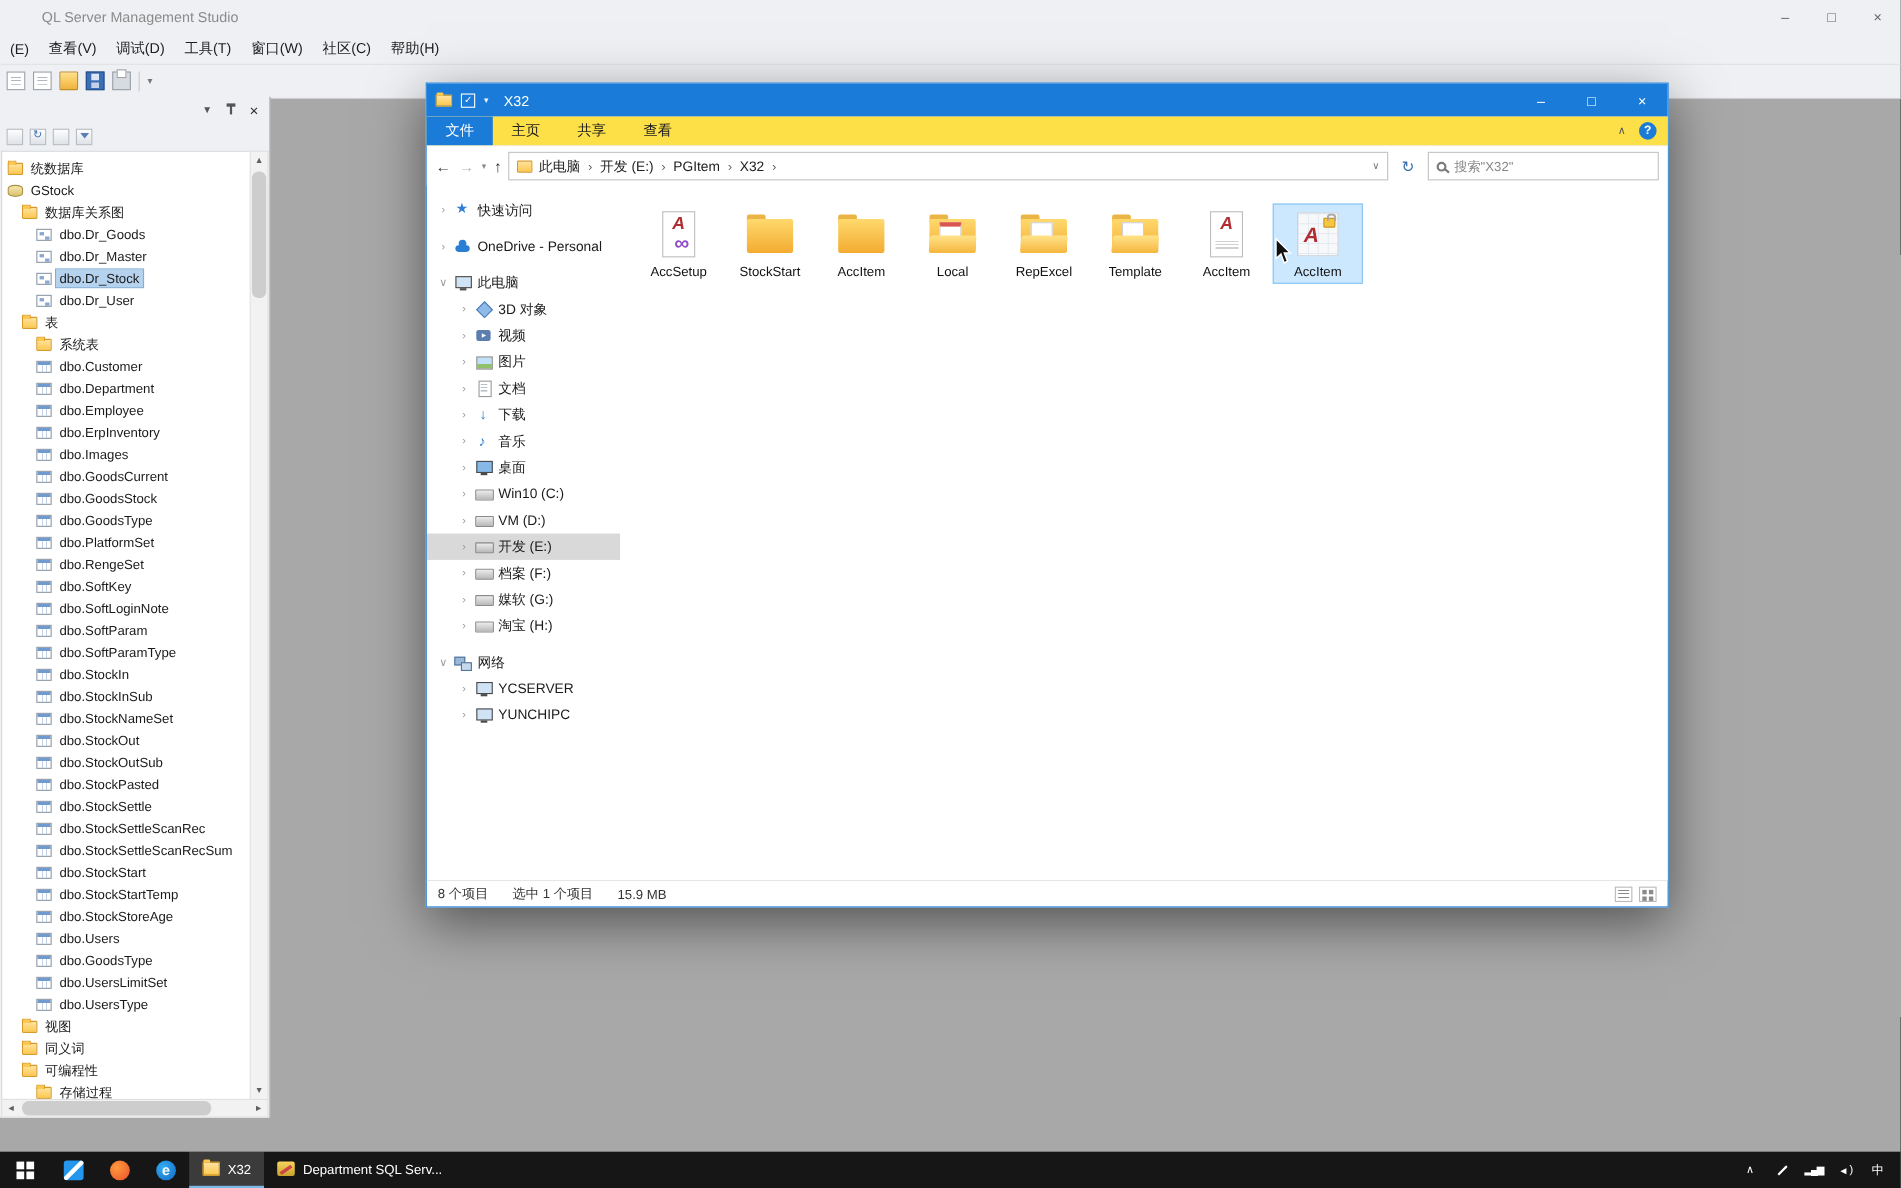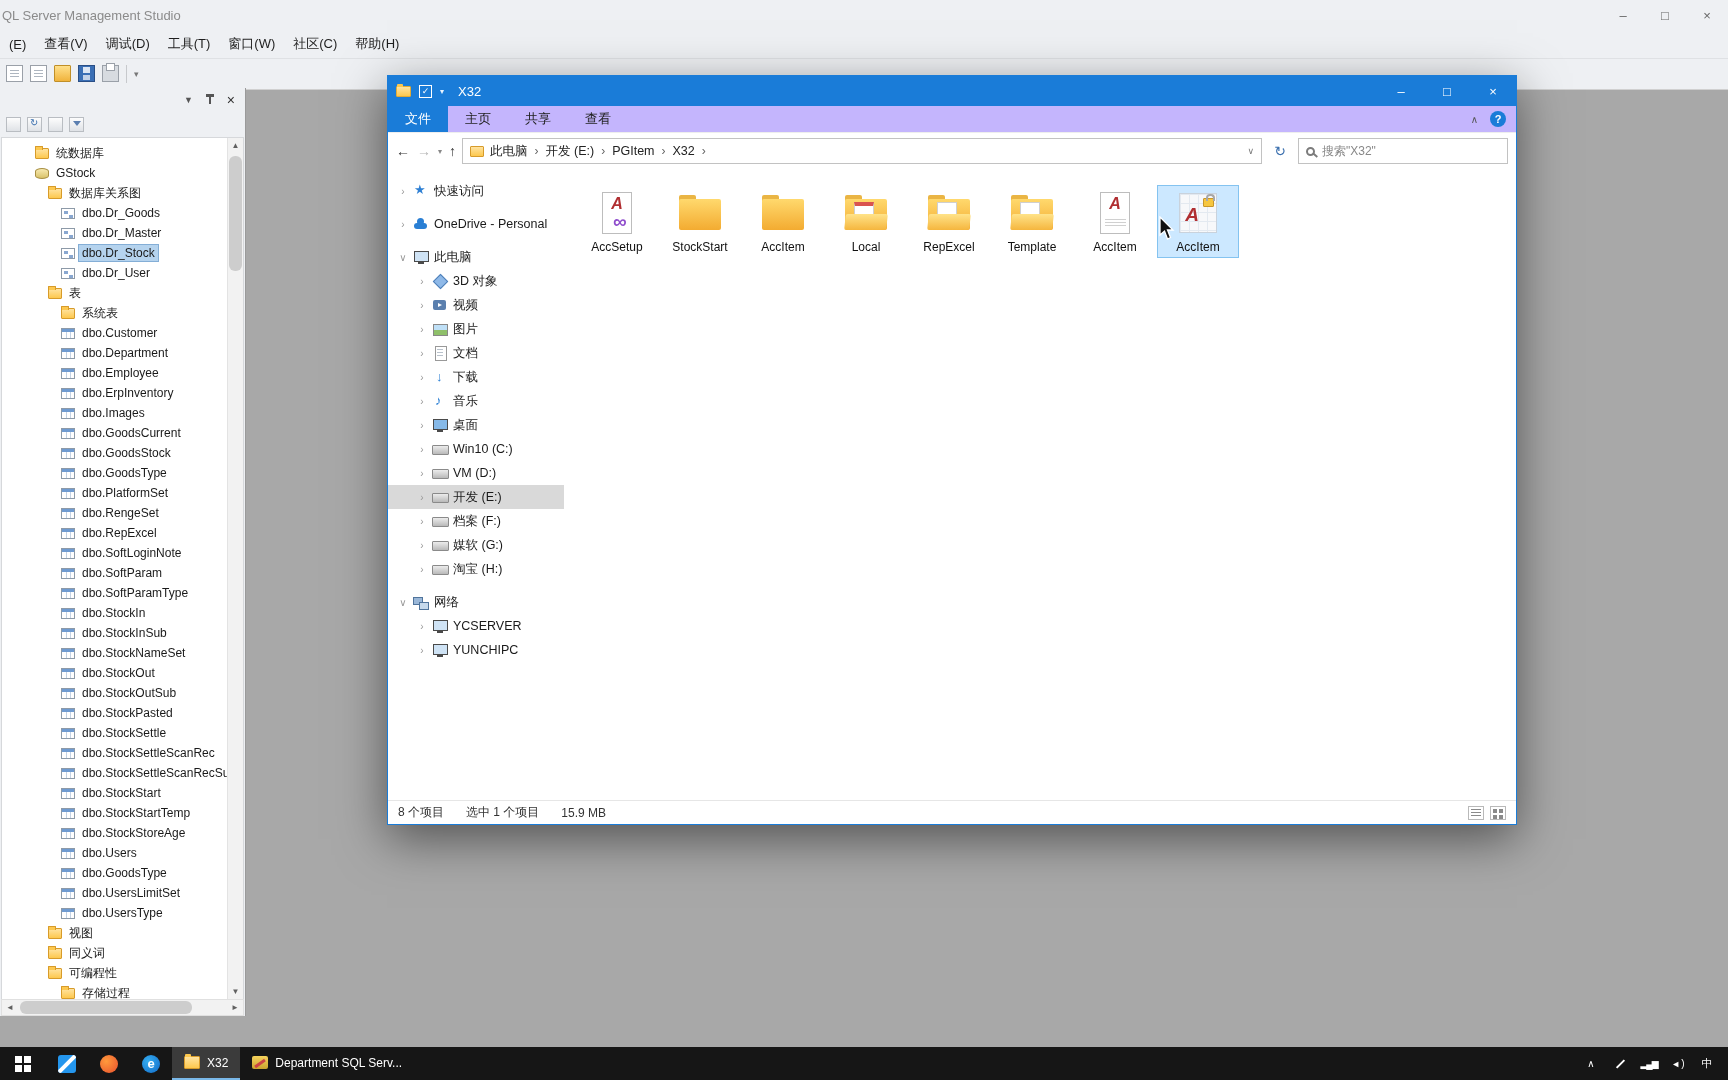--- a/index.html
+++ b/index.html
@@ -2,21 +2,21 @@
 <html><head>
 <meta charset="utf-8">
 <style>
   * { margin:0; padding:0; box-sizing:border-box; }
   html,body { width:1728px; height:1080px; overflow:hidden;
     font-family:"Liberation Sans","DejaVu Sans",sans-serif; background:#000; }
   #screen { position:relative; width:1728px; height:1080px; background:#a8a8a8; overflow:hidden; }
 
   
   .ssms-top { position:absolute; left:0; top:0; right:0; height:90px; background:#eef0f3; border-bottom:1px solid #d0d0d0; }
-  .ssms-titlebar { height:30px; display:flex; align-items:center; }
+  .ssms-titlebar { height:30px; display:flex; align-items:center;padding-left:36px; }
   .ssms-title { font-size:13px; color:#8b8b8b; padding-left:2px; }
   .ssms-winbtns { margin-left:auto; display:flex; }
   .ssms-btn { width:42px; height:28px; display:flex; align-items:center; justify-content:center; color:#666; font-size:13px; }
   .ssms-menubar { height:28px; display:flex; align-items:center; font-size:13px; color:#1e1e1e; }
   .menu-item { padding:4px 9px; }
   .ssms-toolbar { height:30px; display:flex; align-items:center; gap:7px; padding-left:6px; border-top:1px solid #dfe1e4; }
   .tb-ico { width:17px; height:17px; position:relative; display:inline-block; }
   .tb-sep { width:1px; height:18px; background:#c7c9cc; }
   .ico-page { background:#fff; border:1px solid #9aa0a8; }
   .ico-page::before { content:""; position:absolute; left:3px; top:4px; right:3px; height:7px;
@@ -36,21 +36,21 @@
   .oe-hicon { color:#555; font-size:9px; }
   .ico-pin { width:10px; height:12px; position:relative; display:inline-block; }
   .ico-pin::before { content:""; position:absolute; left:4px; top:2px; width:2px; height:8px; background:#555; }
   .ico-pin::after { content:""; position:absolute; left:1px; top:0; width:8px; height:3px; background:#555; }
   .oe-close { font-size:14px; color:#333; }
   .oe-tools { height:25px; display:flex; align-items:center; gap:6px; padding:0 6px; }
   .oe-tool { width:15px; height:15px; border:1px solid #b9bdc2; background:linear-gradient(#fdfdfd,#dfe2e6); position:relative; }
   .oe-tool.funnel::before { content:""; position:absolute; left:3px; top:3px; border:4px solid transparent; border-top:5px solid #5b7fb0; }
   .oe-tool.refresh::before { content:"↻"; position:absolute; left:2px; top:-1px; font-size:10px; color:#3a6fae; }
   .oe-body { flex:1; display:flex; background:#fff; border:1px solid #d6d8db; border-bottom:none; margin:0 1px; min-height:0; }
-  .tree { flex:1; overflow:hidden; padding-top:5px;padding-left:28px; }
+  .tree { flex:1; overflow:hidden; padding-top:5px; }
   .tree-row { height:20px; display:flex; align-items:center; white-space:nowrap;
     padding-left:calc(5px + var(--indent,0) * 13px); font-size:12px; color:#1a1a1a; }
   .tlabel { padding:1px 3px; }
   .tree-row.selected .tlabel { background:#b5d3ee; outline:1px solid #84aed6; }
   .tico { width:14px; height:11px; margin-right:4px; position:relative; flex:none; display:inline-block; }
   .ic-folder { background:linear-gradient(#ffe3a0,#fdc84e); border:1px solid #d79b2a; border-radius:1px; }
   .ic-folder::before { content:""; position:absolute; top:-3px; left:-1px; width:6px; height:3px;
      background:#fdc84e; border:1px solid #d79b2a; border-bottom:0; border-radius:1px 1px 0 0; }
   .ic-db { background:linear-gradient(#f7e9b0,#d9c26a); border:1px solid #a99043; border-radius:50% / 30%; }
   .ic-table { background:#fff; border:1px solid #8d9aa8;
@@ -72,21 +72,21 @@
      border:1px solid #1a7cd8; box-shadow:0 14px 46px rgba(0,0,0,.5); display:flex; flex-direction:column; z-index:5; }
   .exp-titlebar { height:30px; background:#1a7cd8; display:flex; align-items:center; color:#fff; flex:none; }
   .qat { display:flex; align-items:center; gap:8px; padding:0 8px; }
   .qat-folder { width:15px; height:11px; background:linear-gradient(#ffe3a0,#fdc84e); border:1px solid #e2ab35; border-radius:1px; position:relative; }
   .qat-folder::before { content:""; position:absolute; top:-3px; left:0; width:6px; height:3px; background:#fdc84e; border-radius:1px 1px 0 0; }
   .qat-box { width:13px; height:13px; border:1px solid #fff; font-size:9px; line-height:11px; text-align:center; color:#fff; }
   .qat-caret { font-size:8px; color:#eaf4ff; }
   .exp-title { font-size:13px; margin-left:6px; }
   .exp-winbtns { margin-left:auto; display:flex; height:100%; }
   .exp-btn { width:46px; display:flex; align-items:center; justify-content:center; font-size:13px; color:#fff; }
-  .exp-tabs { height:27px; background:#c4b5fd; display:flex; align-items:stretch; border-bottom:1px solid #eee; flex:none; }
+  .exp-tabs { height:27px; background:#fde047; display:flex; align-items:stretch; border-bottom:1px solid #eee; flex:none; }
   .rtab { padding:0 17px; display:flex; align-items:center; font-size:13px; color:#222; }
   .rtab.active { background:#1a7cd8; color:#fff; }
   .tabs-right { margin-left:auto; display:flex; align-items:center; gap:12px; padding-right:10px; }
   .ribbon-collapse { color:#555; font-size:10px; }
   .help-circle { width:16px; height:16px; border-radius:50%; background:#1a7cd8; color:#fff; font-size:11px; font-weight:bold;
      display:flex; align-items:center; justify-content:center; }
   .exp-addr { height:36px; display:flex; align-items:center; gap:6px; padding:0 8px; background:#fff; flex:none; }
   .nav-arrows { display:flex; align-items:center; gap:7px; font-size:14px; color:#333; }
   .arrow-disabled { color:#b5b5b5; }
   .tiny-caret { font-size:8px; color:#888; }
@@ -352,21 +352,21 @@
             <span class="tlabel">dbo.PlatformSet</span>
           </div>
 
           <div class="tree-row" style="--indent: 2;">
             <span class="tico ic-table"></span>
             <span class="tlabel">dbo.RengeSet</span>
           </div>
 
           <div class="tree-row" style="--indent: 2;">
             <span class="tico ic-table"></span>
-            <span class="tlabel">dbo.RepExcel</span>
+            <span class="tlabel">dbo.SoftKey</span>
           </div>
 
           <div class="tree-row" style="--indent: 2;">
             <span class="tico ic-table"></span>
             <span class="tlabel">dbo.SoftLoginNote</span>
           </div>
 
           <div class="tree-row" style="--indent: 2;">
             <span class="tico ic-table"></span>
             <span class="tlabel">dbo.SoftParam</span>

